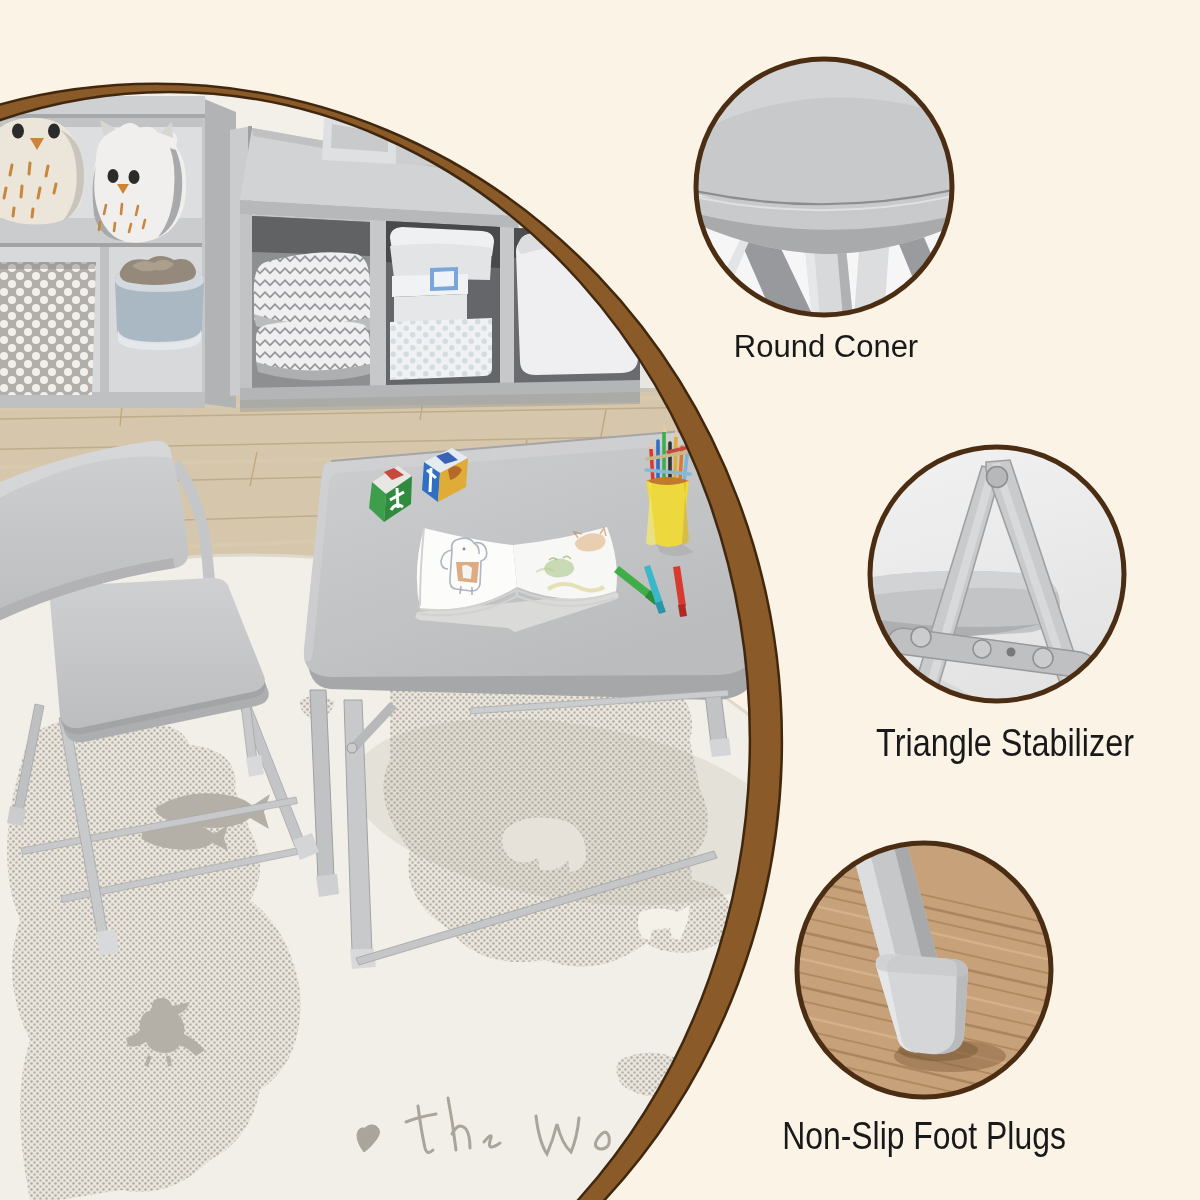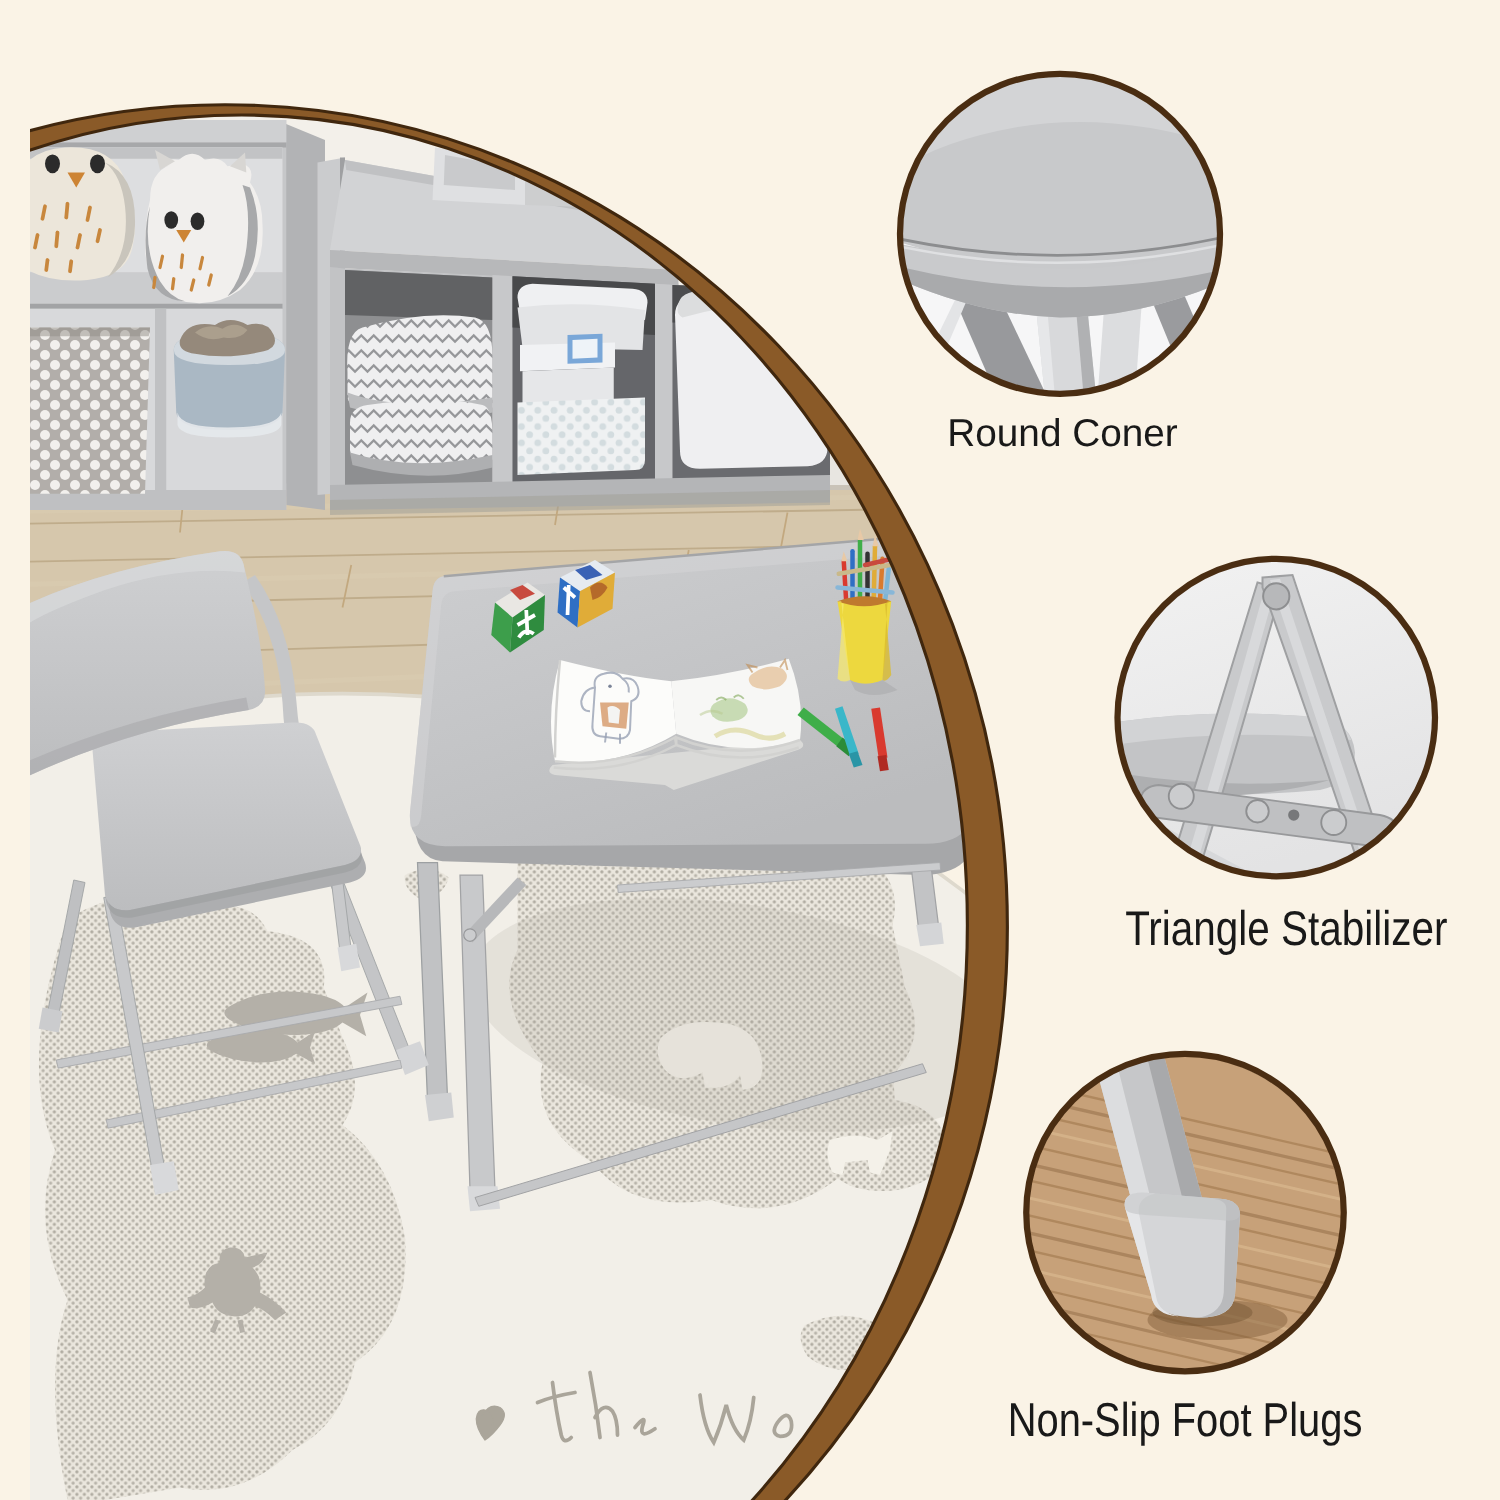--- a/index.html
+++ b/index.html
@@ -1,16 +1,16 @@
 <!DOCTYPE html>
 <html><head>
 <meta charset="utf-8">
 <style>
   html,body{margin:0;padding:0;background:#faf3e6;}
-  #page{width:1160px;height:1200px;position:relative;font-family:"Liberation Sans", sans-serif;padding-left:24px;}
+  #page{width:1160px;height:1200px;position:relative;font-family:"Liberation Sans", sans-serif;}
   svg{display:block;}
 </style>
 </head>
 <body>
 <div id="page">
 <svg width="1200" height="1200" viewBox="0 0 1200 1200">
 <defs>
   <clipPath id="bigclip">
           <ellipse cx="169.3" cy="739.9" rx="580.6" ry="647.9"></ellipse>
         </clipPath>

